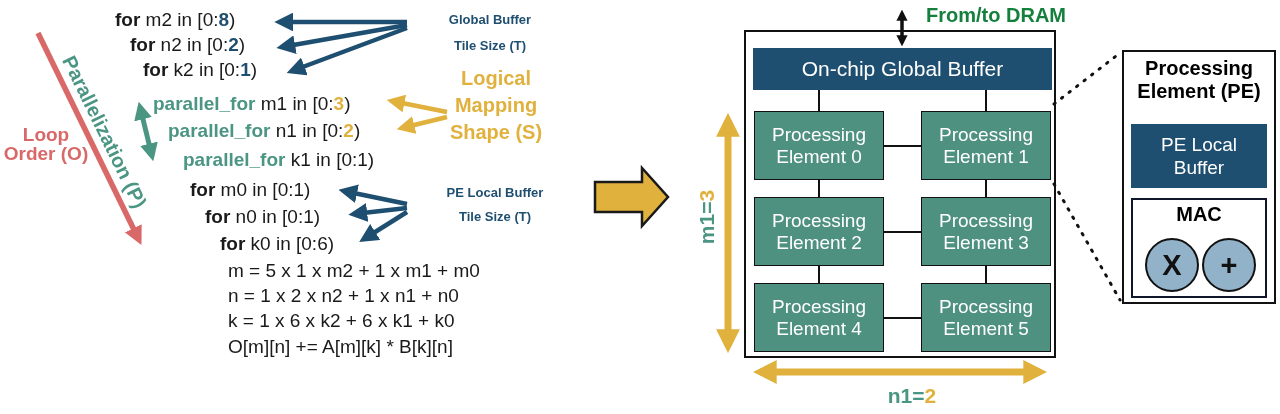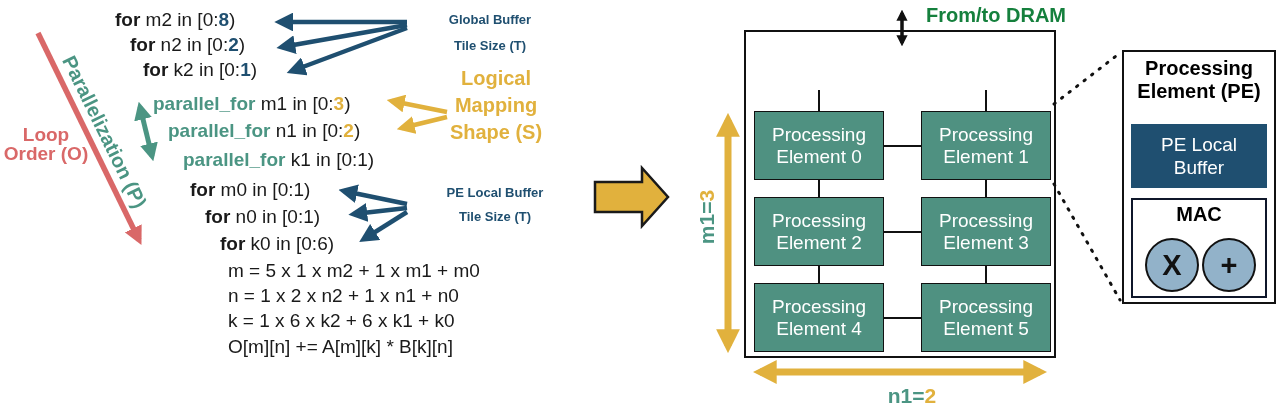--- a/index.html
+++ b/index.html
@@ -104,20 +104,21 @@
     <div>Shape (S)</div>
   </div>
 
   <div class="ann ann-navy" style="left:405px;top:181px;width:180px;line-height:24px;">
     <div>PE Local Buffer</div>
     <div>Tile Size (T)</div>
   </div>
 
   <div class="chip-outer"></div>
   <div class="dram-label">From/to DRAM</div>
+  <div class="gb-box">On-chip Global Buffer</div>
   <div id="pe-grid">
       <div class="pe" style="left: 754px; top: 111px;">
         <div>Processing</div>
         <div>Element 0</div>
       </div>
       <div class="pe" style="left: 921px; top: 111px;">
         <div>Processing</div>
         <div>Element 1</div>
       </div>
       <div class="pe" style="left: 754px; top: 197px;">

